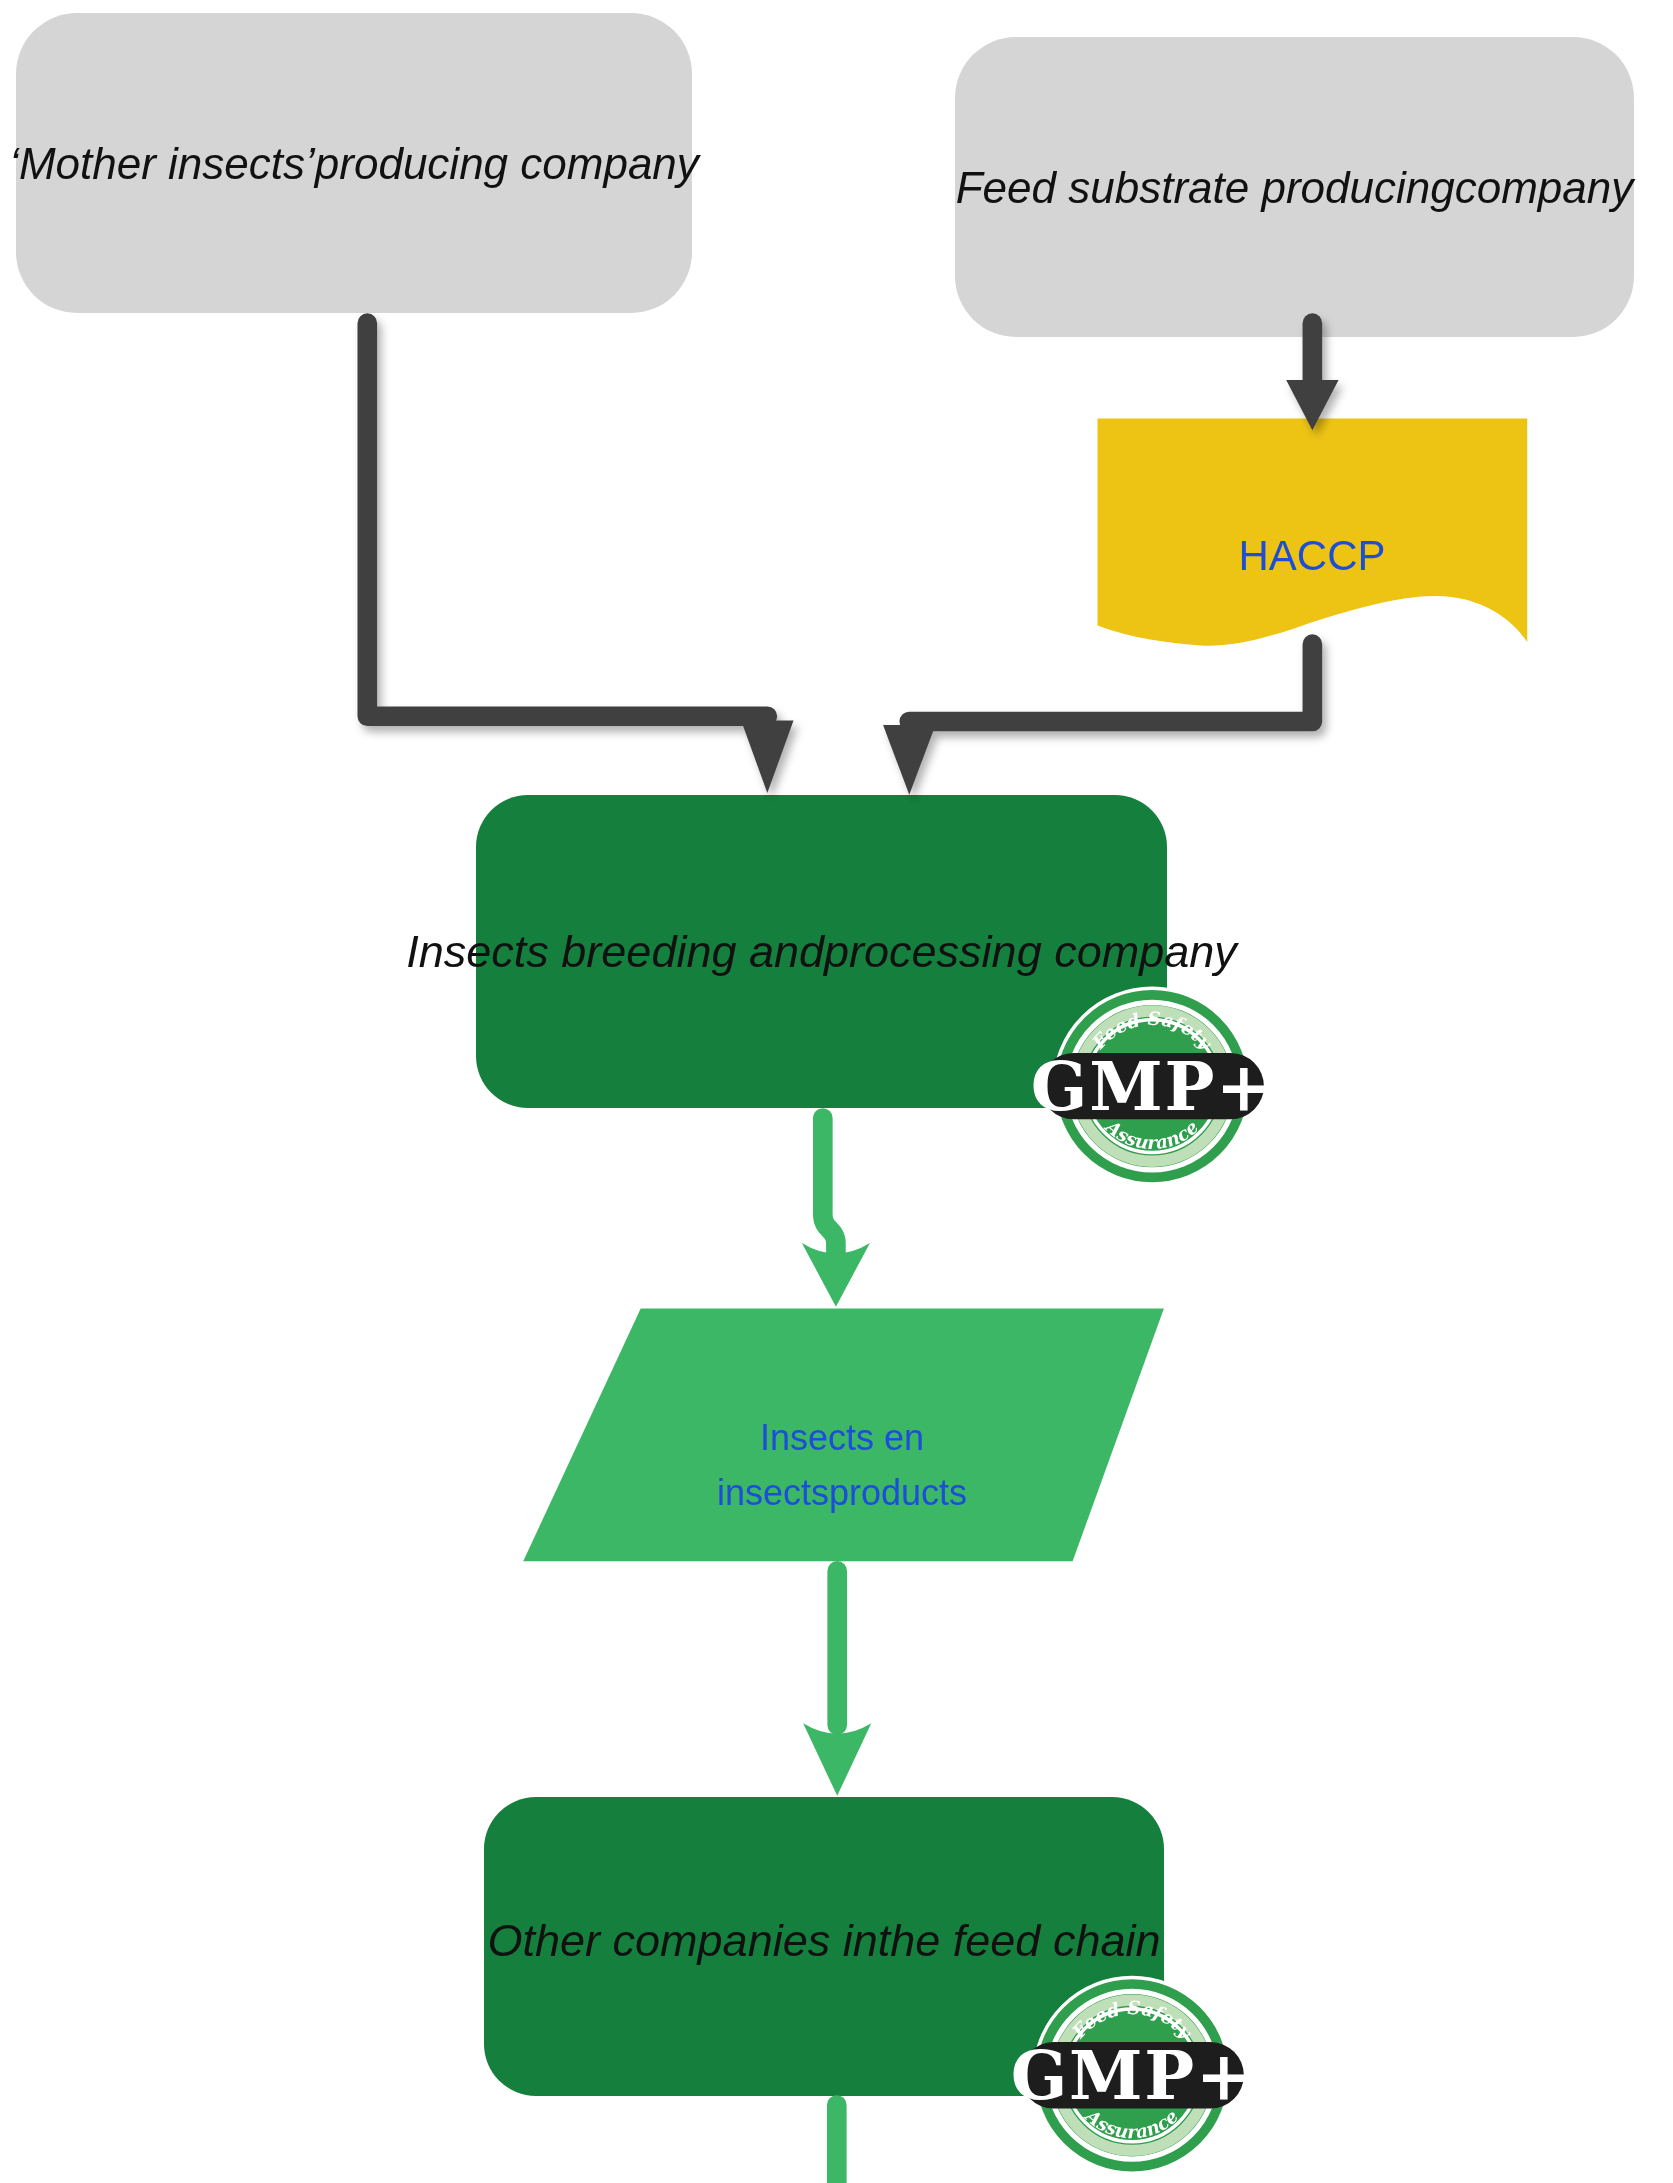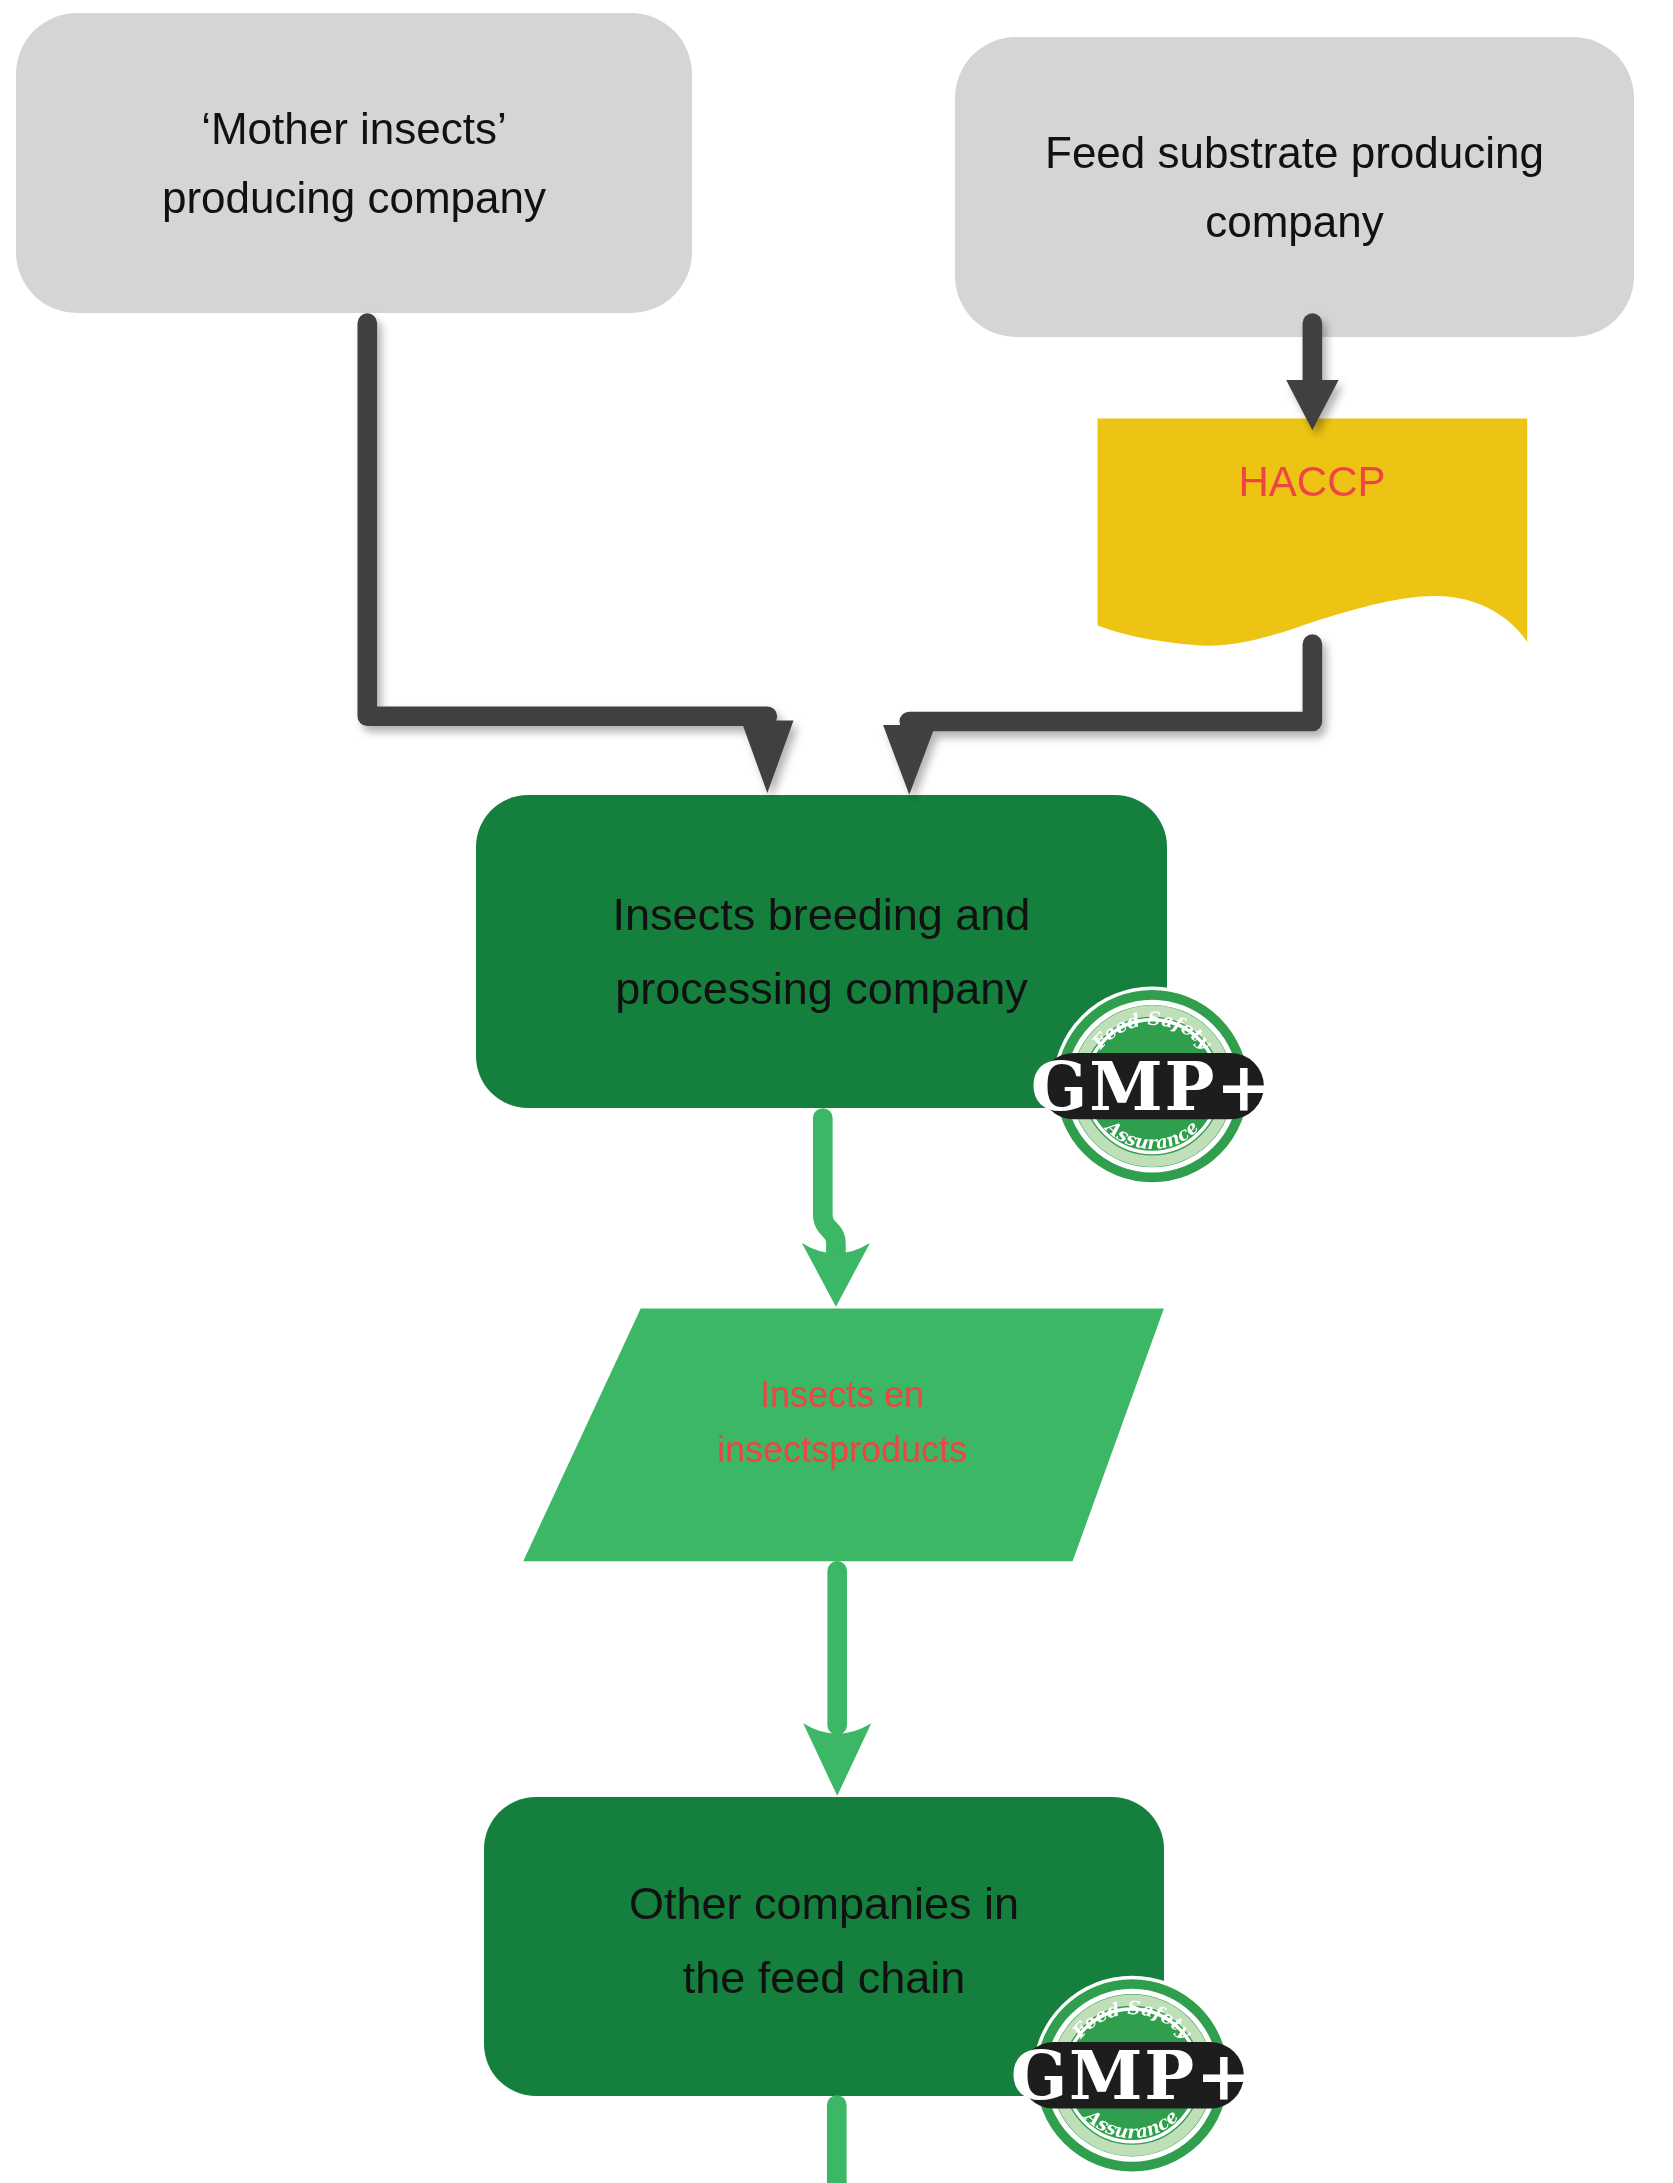--- a/index.html
+++ b/index.html
@@ -1,25 +1,25 @@
 <!DOCTYPE html>
 <html style="font-size:7px"><head>
 <meta charset="utf-8">
 <style>
   html,body{margin:0;padding:0;background:#ffffff;}
   body{font-family:"Liberation Sans", sans-serif;}
   .canvas{position:relative;width:1674px;height:2602px;background:#ffffff;overflow:hidden;}
-  .node{position:absolute;display:flex;flex-direction:column;align-items:center;justify-content:center;
-        text-align:center;color:#111111;z-index:1;}
+  .node{position:absolute;display:flex;flex-direction:row;align-items:center;justify-content:center;
+        text-align:center;color:#111111;z-index:1;font-style:italic;}
   .node .ln{display:block;white-space:nowrap;}
   .grey-node{background:#D5D5D5;border-radius:61px;font-size:44px;line-height:69px;}
   .green-node{background:#15803d;border-radius:52px;font-size:45px;line-height:74px;}
   .overlay{position:absolute;left:0;top:0;width:1674px;height:2602px;z-index:2;pointer-events:none;}
   .float-label{position:absolute;z-index:3;display:flex;flex-direction:column;align-items:center;
-        justify-content:flex-start;text-align:center;color:#ef4444;pointer-events:none;}
+        justify-content:flex-end;text-align:center;color:#1d4ed8;pointer-events:none;}
   .haccp-label{font-size:42px;line-height:48px;}
   .para-label{font-size:36px;line-height:55px;}
   .badge-arc{font-family:"DejaVu Serif", serif;font-style:italic;font-weight:bold;font-size:42px;fill:#ffffff;}
   .badge-word{font-family:"DejaVu Serif", serif;font-weight:bold;font-size:152px;fill:#ffffff;letter-spacing:4px;}
 </style>
 </head>
 <body>
 
 <div class="canvas">
 

